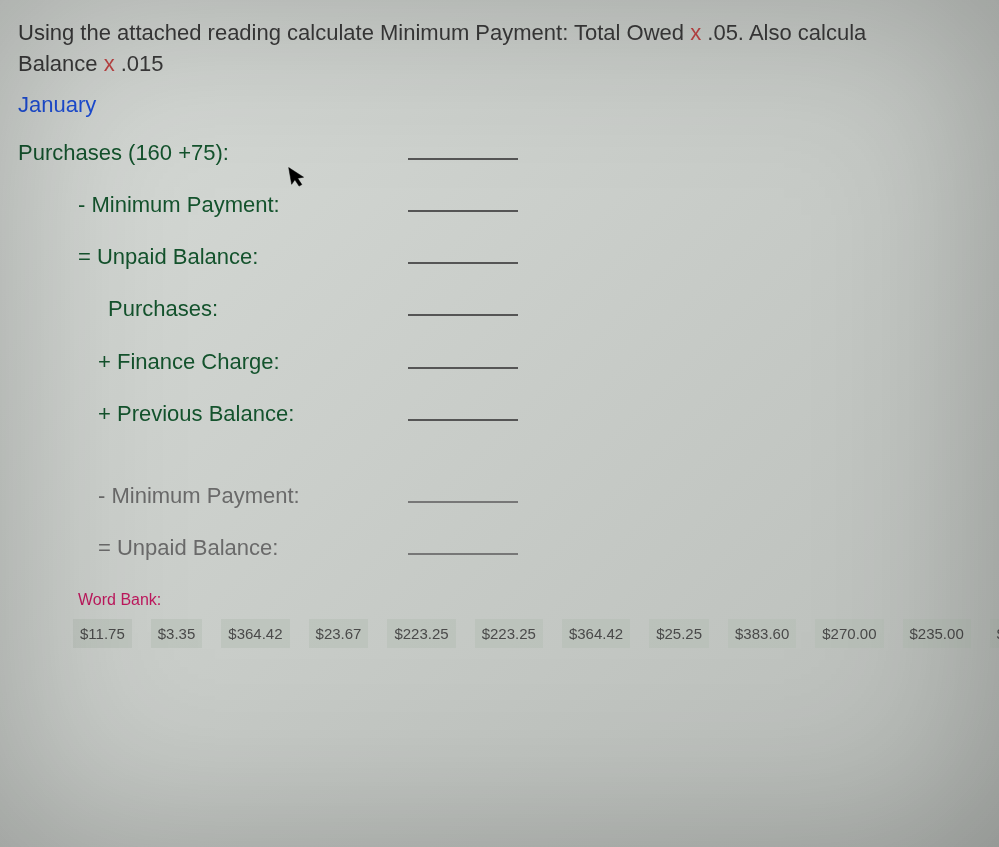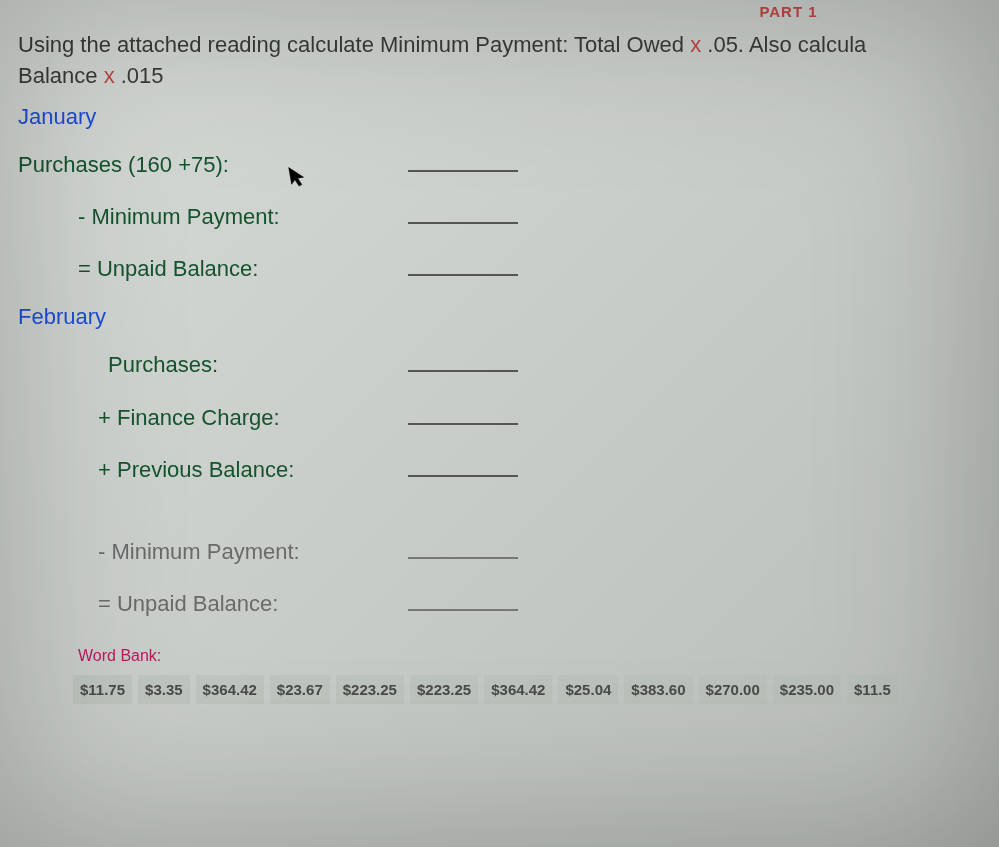--- a/index.html
+++ b/index.html
@@ -76,24 +76,23 @@
     .faded {
       color: #6a6a6a;
     }
     .word-bank-label {
       font-size: 16px;
       color: #be185d;
       margin: 30px 0 10px 60px;
     }
     .word-bank {
       display: flex;
-      gap: 6px;
+      gap: 19px;
       margin-left: 55px;
       flex-wrap: nowrap;
-      font-weight: bold;
     }
     .word-bank-item {
       background: rgba(180, 190, 180, 0.5);
       padding: 6px 7px;
       font-size: 15px;
       color: #4a4a4a;
       white-space: nowrap;
     }
     .cursor {
       position: absolute;
@@ -111,21 +110,20 @@
       right: 0;
       bottom: 0;
       pointer-events: none;
       box-shadow: inset 0 0 180px rgba(0,0,0,0.25);
     }
   </style>
 </head>
 <body>
 
 <div class="page">
-  <div class="header-label">PART 1</div>
 
   <div class="instruction">
     <span>Using the attached reading calculate Minimum Payment: Total Owed </span><span class="red-x">x</span><span> .05. Also calcula</span><br>
     <span>Balance </span><span class="red-x">x</span><span> .015</span>
   </div>
 
   <div class="section-title">January</div>
 
   <div class="row">
     <div class="label">Purchases (160 +75):</div>
@@ -135,21 +133,20 @@
   <div class="row indent-1">
     <div class="label" style="width:320px">-    Minimum Payment:</div>
     <div class="blank"></div>
   </div>
 
   <div class="row indent-1">
     <div class="label" style="width:320px">= Unpaid Balance:</div>
     <div class="blank"></div>
   </div>
 
-  <div class="section-title">February</div>
 
   <div class="row indent-3">
     <div class="label" style="width:290px">Purchases:</div>
     <div class="blank"></div>
   </div>
 
   <div class="row indent-2">
     <div class="label" style="width:300px">+ Finance Charge:</div>
     <div class="blank"></div>
   </div>
@@ -174,21 +171,21 @@
 
   <div class="word-bank-label">Word Bank:</div>
   <div class="word-bank">
     <div class="word-bank-item">$11.75</div>
     <div class="word-bank-item">$3.35</div>
     <div class="word-bank-item">$364.42</div>
     <div class="word-bank-item">$23.67</div>
     <div class="word-bank-item">$223.25</div>
     <div class="word-bank-item">$223.25</div>
     <div class="word-bank-item">$364.42</div>
-    <div class="word-bank-item">$25.04</div>
+    <div class="word-bank-item">$25.25</div>
     <div class="word-bank-item">$383.60</div>
     <div class="word-bank-item">$270.00</div>
     <div class="word-bank-item">$235.00</div>
     <div class="word-bank-item">$11.5</div>
   </div>
 </div>
 
 <div class="cursor">
   <svg width="18" height="24" viewBox="0 0 18 24">
     <path d="M1 1 L1 18 L5 14 L8 21 L11 20 L8 13 L14 13 Z" fill="#000" stroke="#000" stroke-width="0.5"></path>

